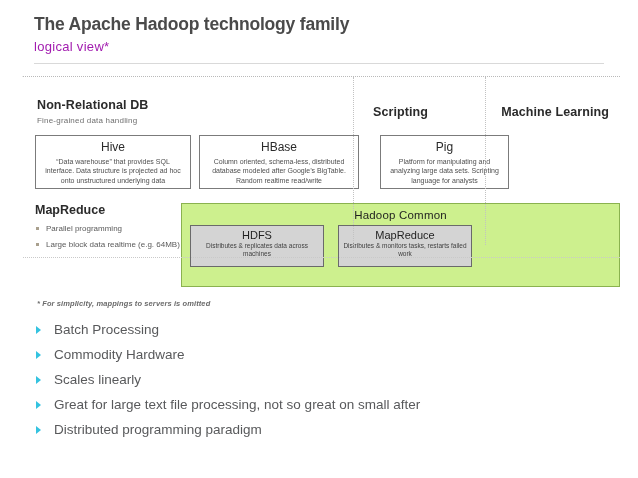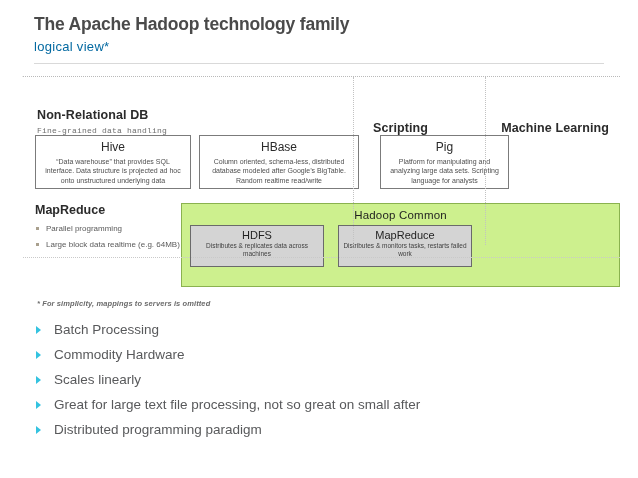--- a/index.html
+++ b/index.html
@@ -21,21 +21,21 @@
   }
   .slide-title {
     font-size: 17.5px;
     font-weight: bold;
     color: #4a4a4a;
     letter-spacing: -0.2px;
     line-height: 1.25;
   }
   .slide-subtitle {
     font-size: 13px;
-    color: #0369a1;
+    color: #a21caf;
     margin-top: 3px;
     letter-spacing: 0.3px;
   }
   .header-rule {
     margin: 9px 34px 0 34px;
     height: 1px;
     background: #d9d9d9;
   }
 
   
@@ -61,21 +61,21 @@
     position: absolute;
     left: 0;
     right: 0;
     top: 180px;
     border-top: 1px dotted #c9c9c9;
   }
 
   
   .cat-row {
     display: flex;
-    align-items: flex-end;
+    align-items: center;
     padding-left: 14px;
     height: 46px;
     box-sizing: border-box;
   }
   .cat {
     box-sizing: border-box;
   }
   .cat-nonrel { width: 330px; }
   .cat-script { width: 132px; padding-left: 17px; }
   .cat-ml     { width: 140px; padding-left: 17px; }
@@ -83,21 +83,20 @@
     font-size: 12.5px;
     font-weight: bold;
     color: #2b2b2b;
     letter-spacing: 0.1px;
   }
   .cat-sub {
     font-size: 8px;
     color: #6f6f6f;
     margin-top: 4px;
     letter-spacing: 0.2px;
-    font-family: Liberation Mono, monospace;
   }
 
   
   .box-row {
     display: flex;
     padding-left: 12px;
     gap: 8px;
   }
   .comp-box {
     border: 1px solid #7b7b7b;

